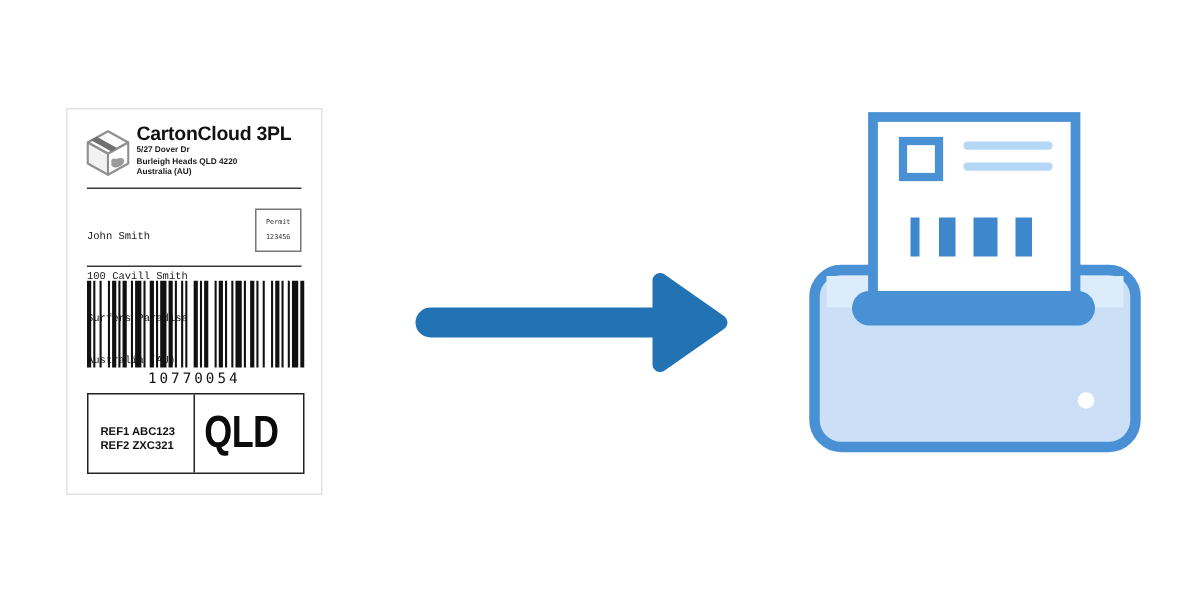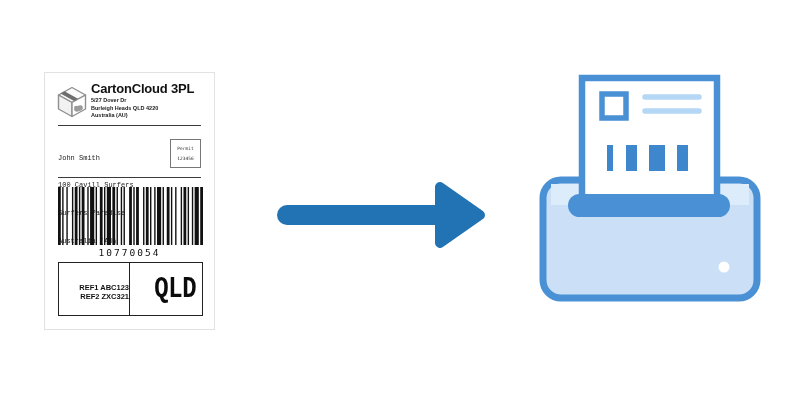--- a/index.html
+++ b/index.html
@@ -22,23 +22,23 @@
             border: 1px solid #777; display: flex; flex-direction: column; align-items: center;
             justify-content: center; gap: 5px; }
   .permit div { font-family: "DejaVu Sans Mono", monospace; font-size: 4.5px; color: #333; line-height: 5px; }
   .barcode { position: absolute; left: 13px; top: 114px; width: 145px; height: 60px; }
   .barcode-num { position: absolute; left: 0; right: 0; top: 174px; text-align: center;
                  font-family: "DejaVu Sans Mono", monospace; font-size: 9.5px; letter-spacing: 2px;
                  color: #111; }
   .refbox { position: absolute; left: 13px; top: 189px; width: 145px; height: 54px;
             border: 1.5px solid #222; display: flex; }
   .refcell { width: 71px; border-right: 1.5px solid #222; display: flex; flex-direction: column;
-             justify-content: center; padding: 6px 0 0 8px; align-items: flex-end; }
+             justify-content: center; padding: 6px 0 0 8px; }
   .refcell div { font-size: 7.5px; font-weight: bold; line-height: 9.5px; color: #111; }
-  .statecell { flex: 1; display: flex; align-items: center; justify-content: flex-end; font-family: Liberation Mono, monospace; }
+  .statecell { flex: 1; display: flex; align-items: center; justify-content: flex-start; }
   .statecell span { font-size: 30px; font-weight: bold; color: #0b0b0b;
                     transform: scaleX(0.8); letter-spacing: -0.5px; }
 
   
   .arrow { position: absolute; left: 270px; top: 178px; width: 220px; height: 74px; }
   .printer { position: absolute; left: 538px; top: 70px; width: 240px; height: 235px; }
 </style>
 </head>
 <body>
 
@@ -63,21 +63,21 @@
         <div>5/27 Dover Dr</div>
         <div>Burleigh Heads QLD 4220</div>
         <div>Australia (AU)</div>
       </div>
     </div>
 
     <div class="rule rule1"></div>
 
     <div class="recipient">
       <div>John Smith</div>
-      <div>100 Cavill Surfers</div>
+      <div>100 Cavill Smith</div>
       <div>Surfers Paradise</div>
       <div>Australia (AU)</div>
     </div>
 
     <div class="permit">
       <div>Permit</div>
       <div>123456</div>
     </div>
 
     <div class="rule rule2"></div>

